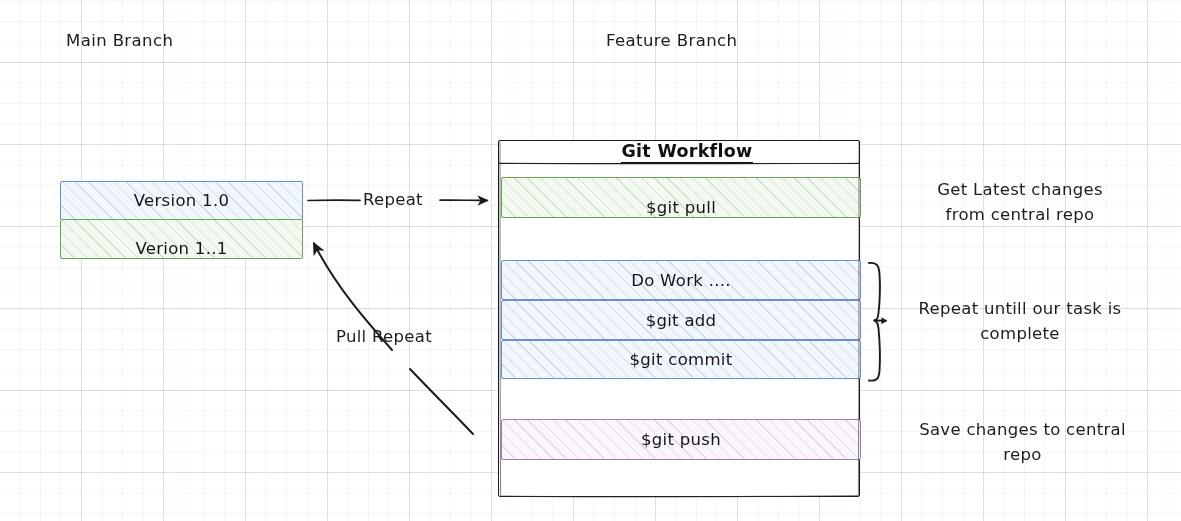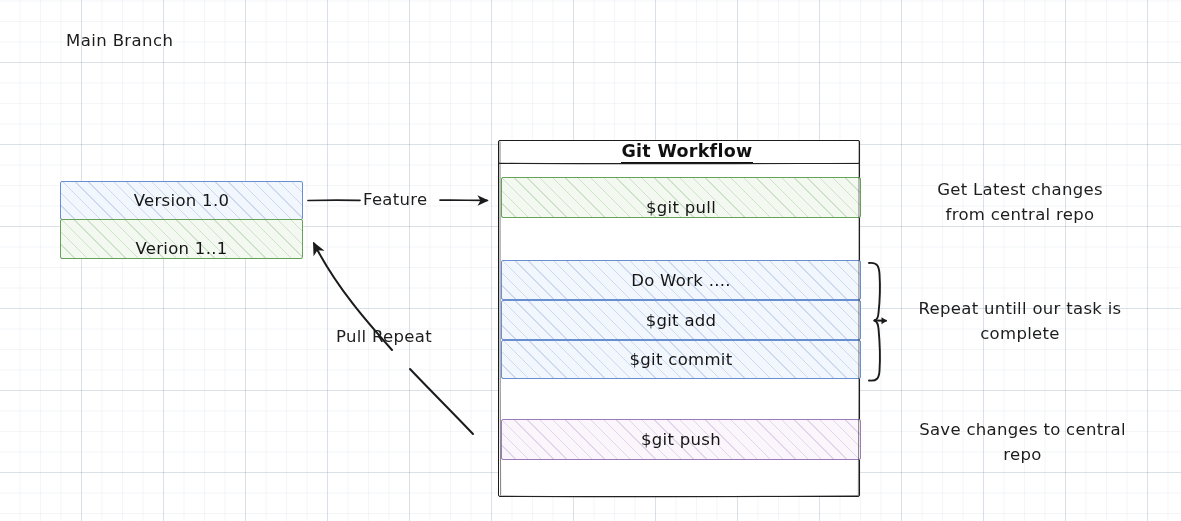--- a/index.html
+++ b/index.html
@@ -94,20 +94,21 @@
     white-space:nowrap;
   }
   svg.overlay{position:absolute;left:0;top:0;width:1181px;height:521px;pointer-events:none;z-index:6;}
 </style>
 </head>
 <body>
 
 <div id="canvas">
 
   <div class="hdr" style="left:66px;top:31px;">Main Branch</div>
+  <div class="hdr" style="left:606px;top:31px;">Feature Branch</div>
 
   <div class="box c-blue hatch" style="left:60px;top:181px;width:243px;height:39px;">
     <span class="lbl">Version 1.0</span>
   </div>
   <div class="box c-green hatch" style="left:60px;top:219px;width:243px;height:40px;">
     <span class="lbl">Verion 1..1</span>
   </div>
 
   <div class="box c-plain" style="left:498px;top:140px;width:362px;height:357px;background:#fff;"></div>
 
@@ -126,21 +127,21 @@
     <span class="lbl">$git add</span>
   </div>
   <div class="box c-purple hatch" style="left:501px;top:419px;width:360px;height:41px;">
     <span class="lbl">$git push</span>
   </div>
 
   <div class="box c-blue hatch" style="left:501px;top:340px;width:360px;height:39px;">
     <span class="lbl">$git commit</span>
   </div>
 
-  <div class="arrow-label" style="left:363px;top:190px;">Feature</div>
+  <div class="arrow-label" style="left:363px;top:190px;">Repeat</div>
   <div class="arrow-label" style="left:336px;top:327px;">Pull Repeat</div>
 
   <div class="note" style="left:905px;top:177px;width:230px;"><span style="white-space:pre-line;">Get Latest changes
 from central repo</span></div>
   <div class="note" style="left:900px;top:296px;width:240px;"><span style="white-space:pre-line;">Repeat untill our task is
 complete</span></div>
   <div class="note" style="left:900px;top:417px;width:245px;"><span style="white-space:pre-line;">Save changes to central
 repo</span></div>
 
   <svg class="overlay" viewBox="0 0 1181 521" xmlns="http://www.w3.org/2000/svg">

